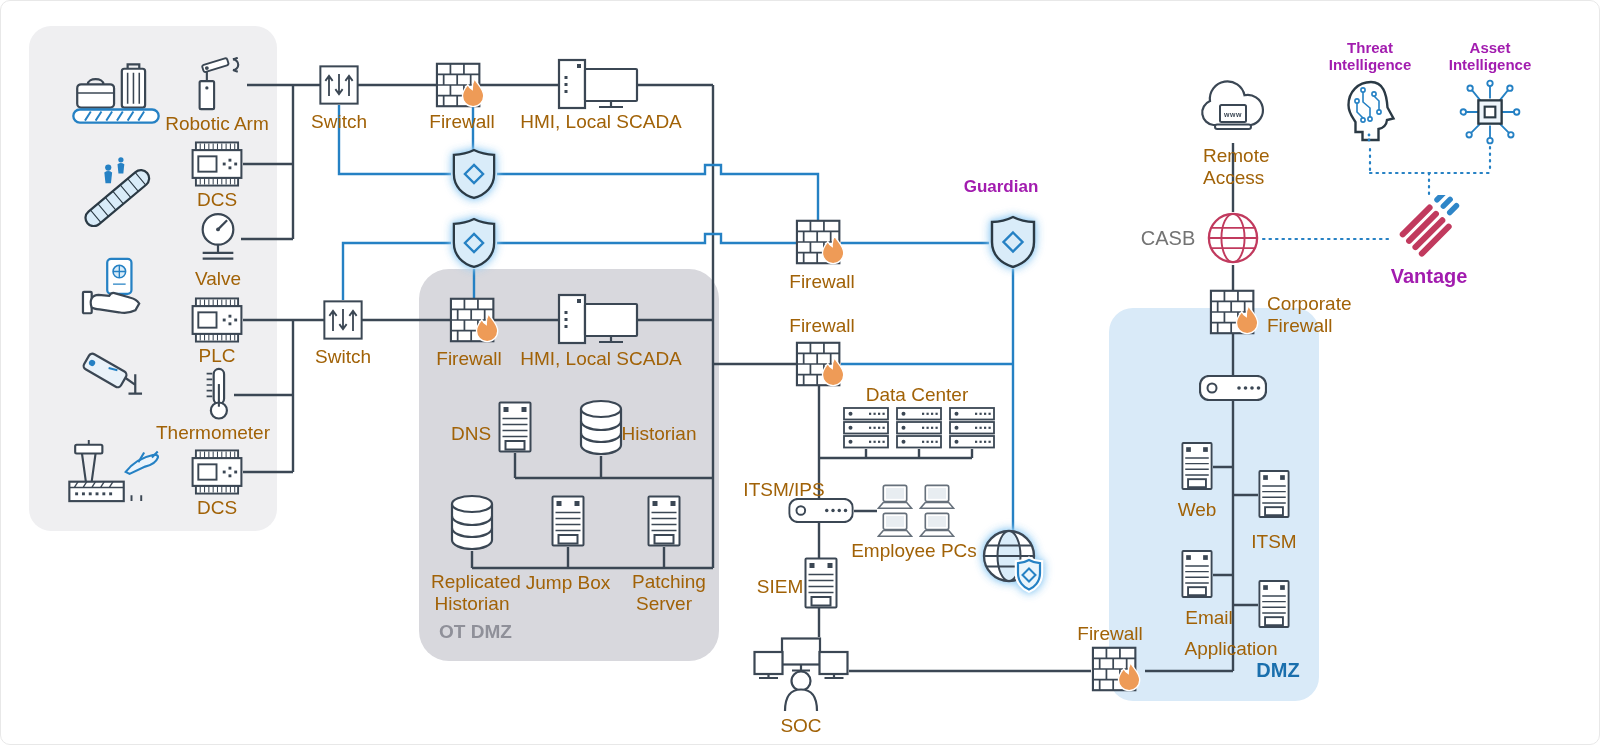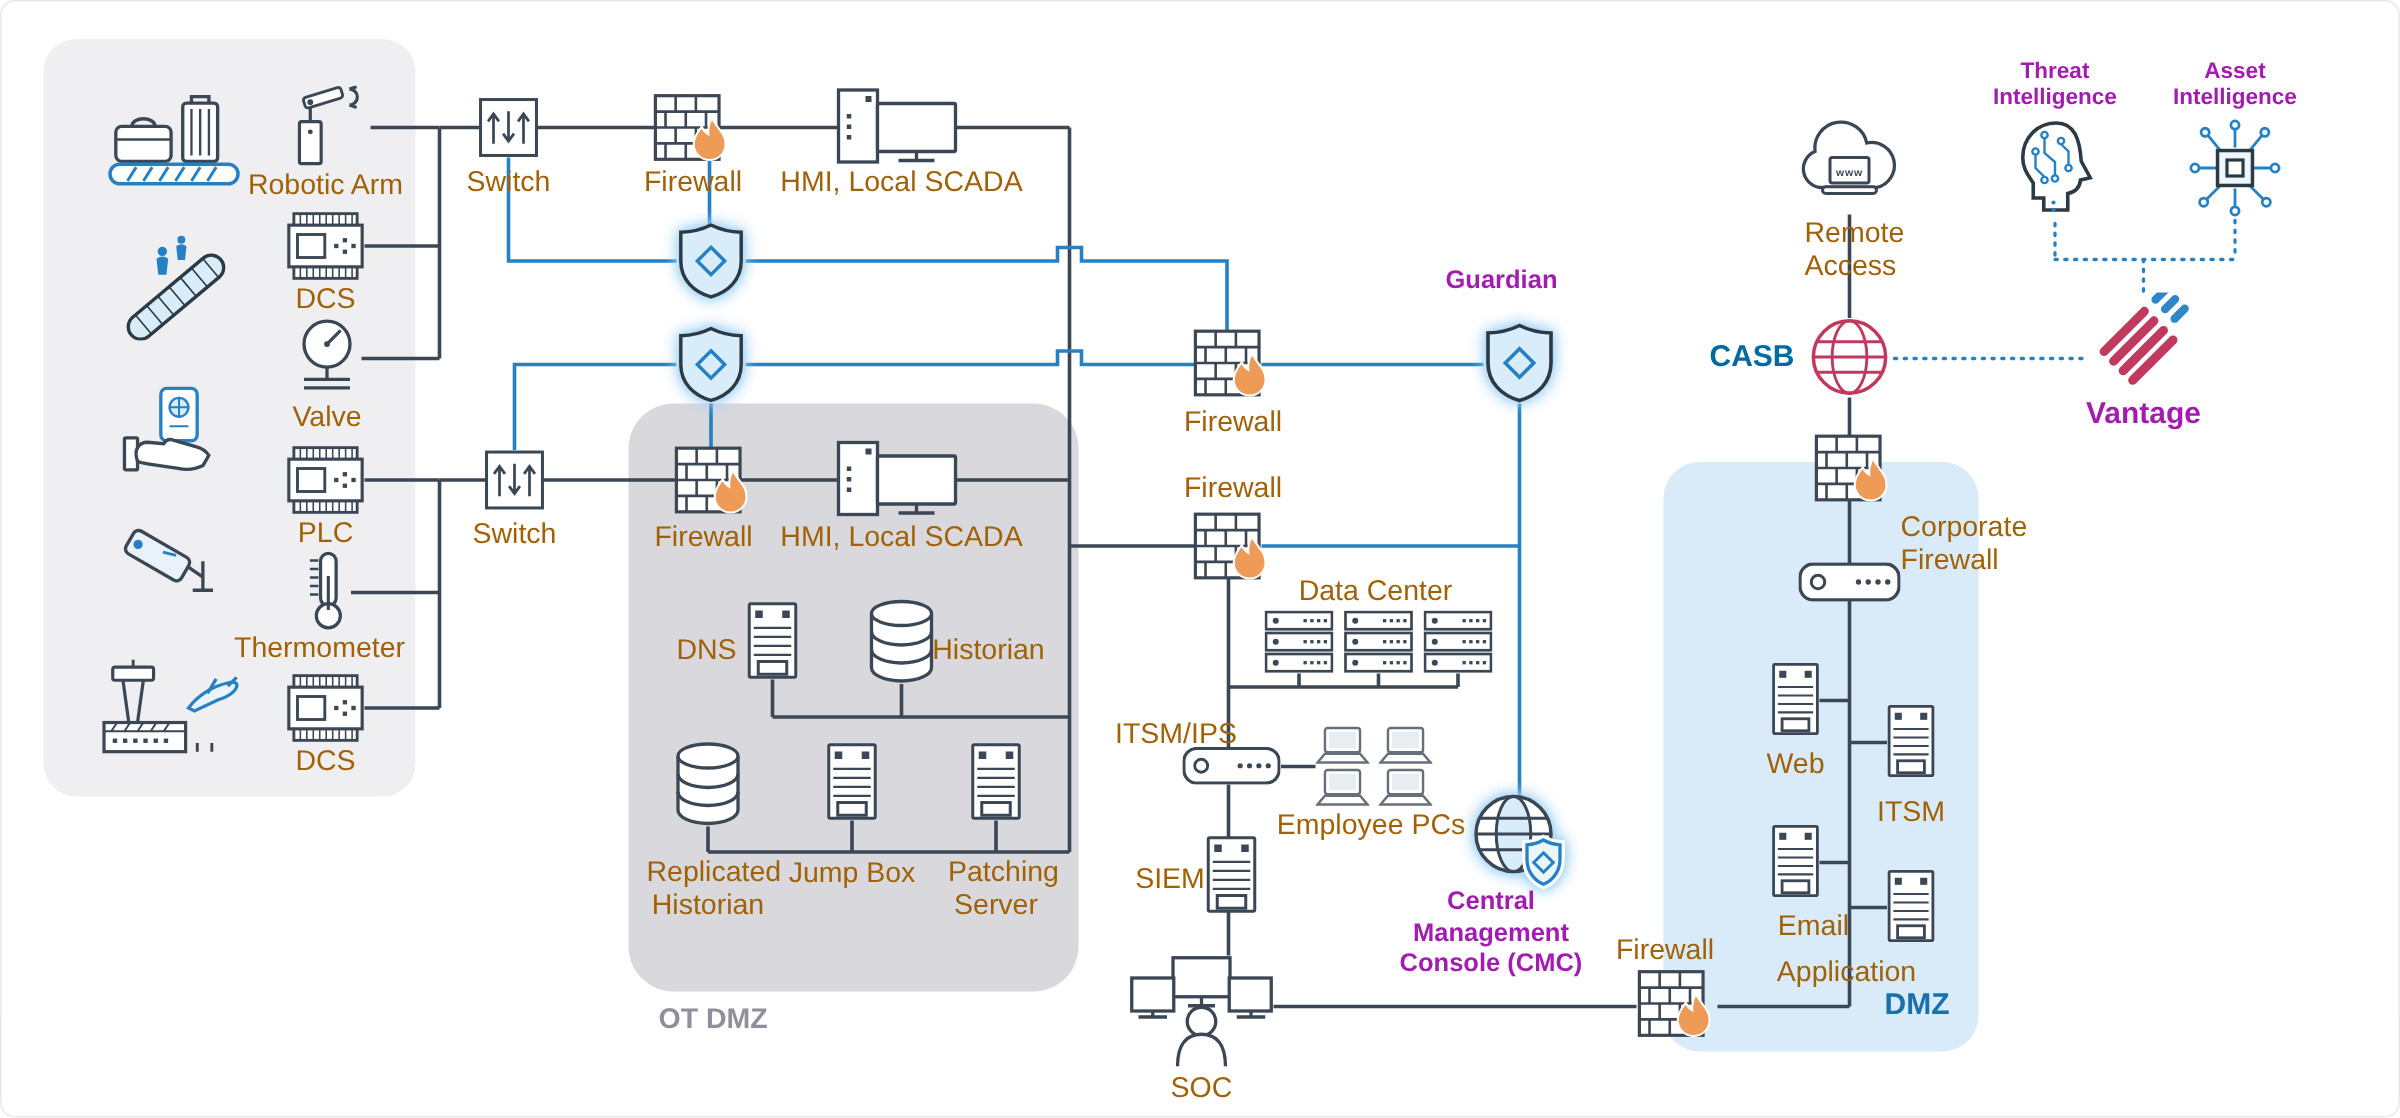--- a/index.html
+++ b/index.html
@@ -6,25 +6,25 @@
   #stage{position:relative;width:1600px;height:745px;background:#fff;overflow:hidden;border:1px solid #e8e8e8;border-radius:10px;box-sizing:border-box;}
   .bgbox{position:absolute;}
   #plant-panel{left:28px;top:25px;width:248px;height:505px;background:#efeff1;border-radius:22px;}
   #otdmz-box{left:418px;top:268px;width:300px;height:392px;background:#d8d8dd;border-radius:30px;}
   #dmz-box{left:1108px;top:307px;width:210px;height:393px;background:#d9eaf8;border-radius:24px;}
   svg{overflow:visible;display:block;}
   .node{position:absolute;}
   #lines{position:absolute;left:0;top:0;}
   .lbl{position:absolute;font-size:19px;line-height:1.18;color:#a16207;text-align:center;transform:translateX(-50%);white-space:nowrap;}
   .wrap{white-space:normal;}
-  .raw{transform:none;text-align:left;margin-top:48px;}
+  .raw{transform:none;text-align:left;}
   .blue{color:#a21caf;font-weight:700;}
   .big{font-size:17px;line-height:1.22;}
   .xl{font-size:20px;}
-  .crimson{color:#0369a1;font-weight:700;font-size:20px;}
+  .crimson{color:#737373;font-weight:400;font-size:20px;}
   .graylbl{color:#8f9099;font-weight:700;font-size:19px;}
   .dmzlbl{color:#1a6fad;font-weight:700;font-size:20px;}
   .ti{font-size:15px;line-height:1.15;}
   .glow{filter:drop-shadow(0 0 5px rgba(150,205,245,.95)) drop-shadow(0 0 2px rgba(170,215,245,.8));}
 </style>
 </head>
 <body>
 
 <div id="stage">
 
@@ -467,21 +467,20 @@
     </svg>
 
   <svg class="node" style="left:752px;top:636px;width:96px;height:74px" viewBox="0 0 96 74">
       <use href="#sym-soc"></use>
     </svg>
   <div class="lbl" style="left:800px;top:714px">SOC</div>
 
   <svg class="node glow" style="left:981px;top:528px;width:64px;height:64px" viewBox="0 0 64 64">
       <use href="#sym-globe-cmc"></use>
     </svg>
-  <div class="lbl wrap blue big" style="left:993px;top:590px;width:150px">Central Management Console (CMC)</div>
 
   <svg class="node" style="left:1198px;top:78px;width:68px;height:64px" viewBox="0 0 68 64">
       <use href="#sym-cloud"></use>
     </svg>
   <div class="lbl wrap" style="left:1232px;top:144px;width:60px">Remote Access</div>
 
   <div class="lbl crimson" style="left:1167px;top:226px">CASB</div>
   <svg class="node" style="left:1205px;top:210px;width:54px;height:54px" viewBox="0 0 56 56">
       <use href="#sym-globe-casb"></use>
     </svg>

